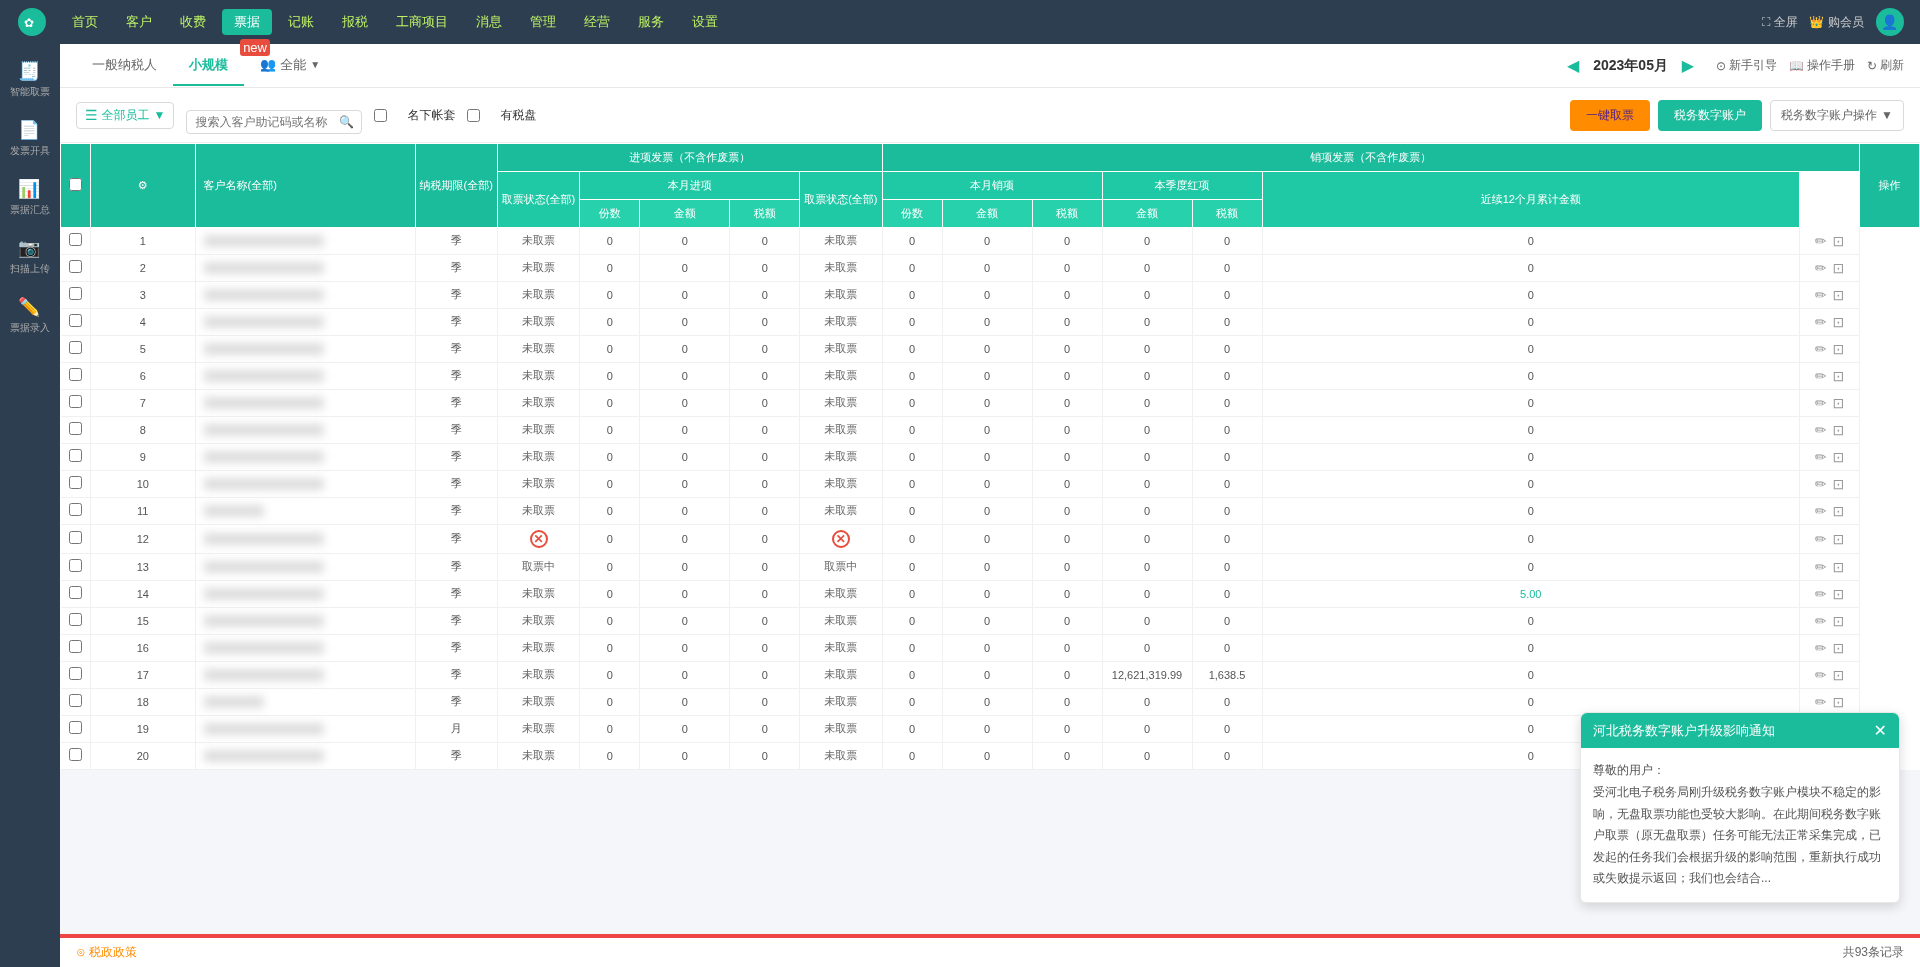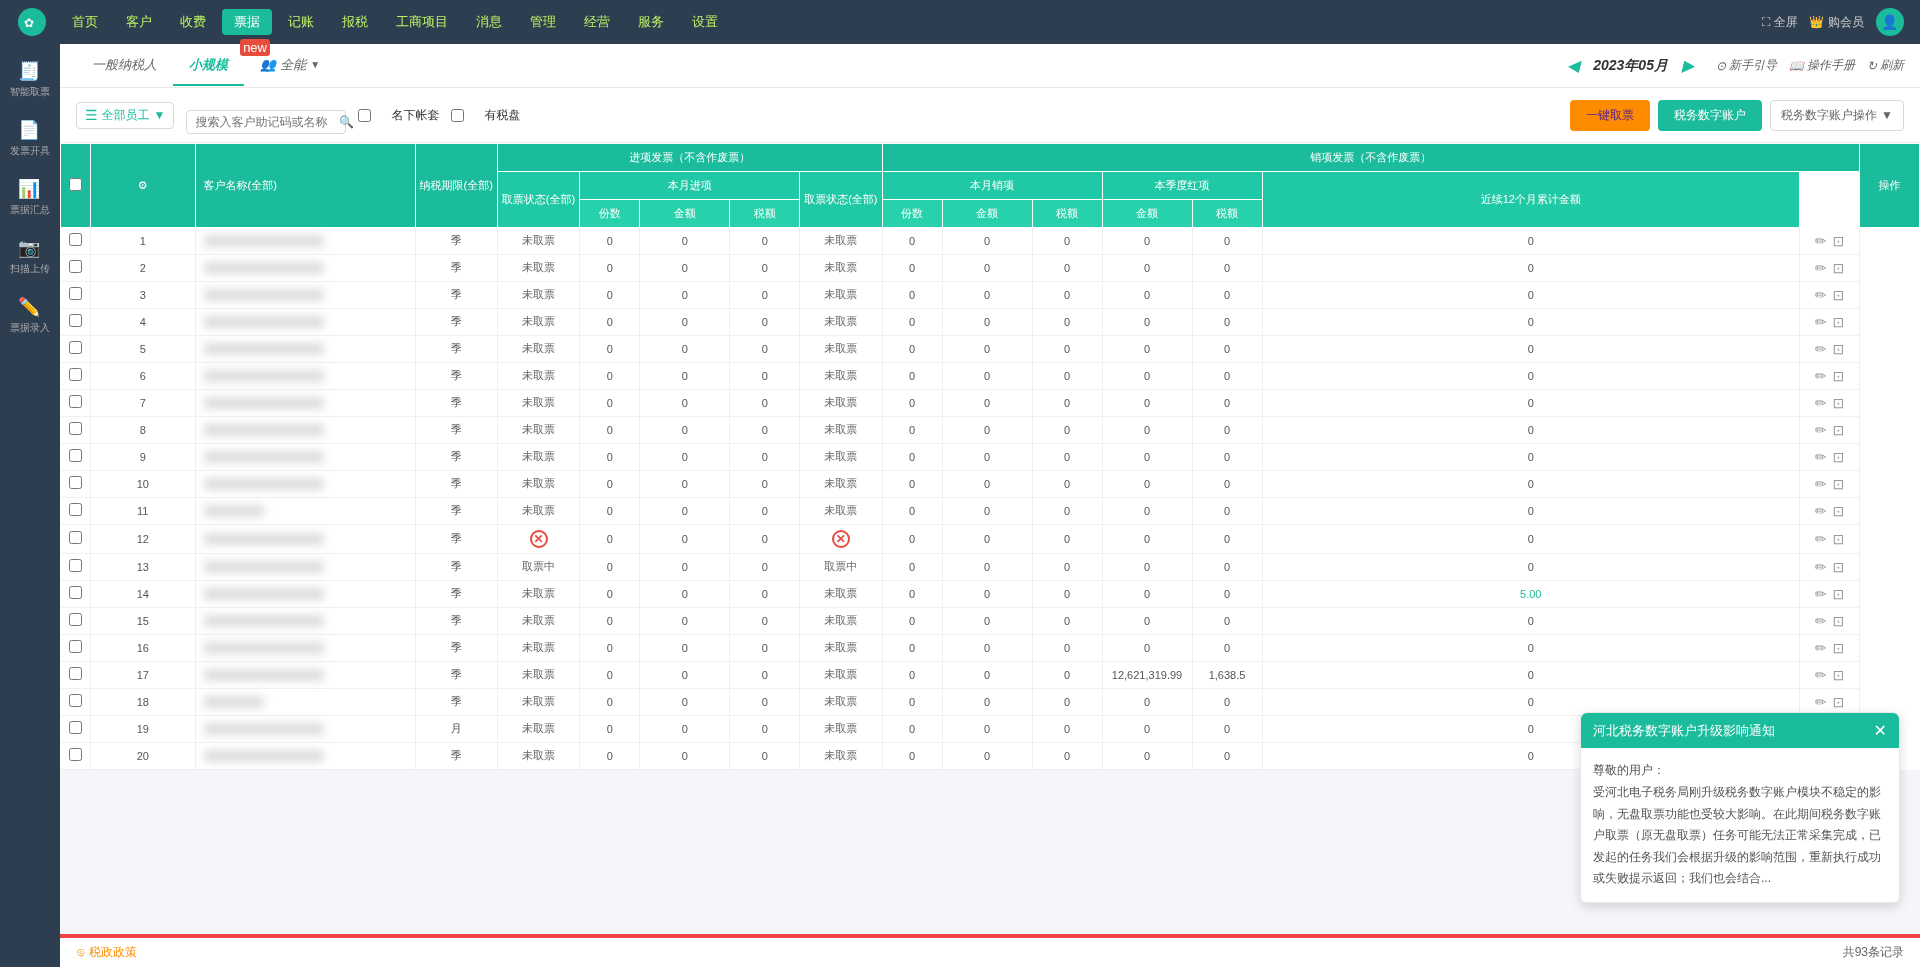--- a/index.html
+++ b/index.html
@@ -20,34 +20,34 @@
     .layout { display: flex; height: calc(967px - 44px); }
     .sidebar { width: 60px; background: #2d3e50; display: flex; flex-direction: column; align-items: center; padding: 8px 0; gap: 4px; }
     .sidebar-item { display: flex; flex-direction: column; align-items: center; color: #aaa; cursor: pointer; padding: 8px 4px; border-radius: 4px; width: 54px; text-align: center; font-size: 10px; gap: 3px; }
     .sidebar-item .si-icon { font-size: 18px; }
     .sidebar-item-wrap { position: relative; }
 
     
     .main { flex: 1; display: flex; flex-direction: column; background: #f5f6fa; overflow: hidden; }
 
     
-    .sub-tabs { background: #fff; display: flex; align-items: center; padding: 0 16px; border-bottom: 1px solid #e8e8e8; height: 44px; font-style: italic; }
+    .sub-tabs { background: #fff; display: flex; align-items: center; padding: 0 16px; border-bottom: 1px solid #e8e8e8; height: 44px; }
     .sub-tab { padding: 10px 16px; cursor: pointer; color: #666; font-size: 13px; border-bottom: 2px solid transparent; }
     .sub-tab.active { color: #1abc9c; border-bottom: 2px solid #1abc9c; font-weight: bold; }
     .sub-tab-icon { display: flex; align-items: center; gap: 4px; }
     .date-nav { margin-left: auto; display: flex; align-items: center; gap: 8px; }
     .date-nav-btn { cursor: pointer; color: #1abc9c; font-size: 16px; width: 24px; height: 24px; display: flex; align-items: center; justify-content: center; }
     .date-text { font-size: 14px; font-weight: bold; color: #333; }
     .sub-tabs-right { margin-left: 16px; display: flex; align-items: center; gap: 12px; color: #666; font-size: 12px; }
     .sub-tabs-right span { cursor: pointer; display: flex; align-items: center; gap: 3px; }
 
     
     .filter-bar { background: #fff; padding: 8px 16px; display: flex; align-items: center; gap: 12px; border-bottom: 1px solid #eee; }
     .filter-select { border: 1px solid #d9d9d9; border-radius: 4px; padding: 4px 8px; font-size: 12px; display: flex; align-items: center; gap: 4px; cursor: pointer; background: #fff; color: #1abc9c; }
-    .search-input-wrap { border: 1px solid #d9d9d9; border-radius: 4px; padding: 4px 8px; display: flex; align-items: center; gap: 4px; background: #fff; width: 160px; margin-top: 14px; }
+    .search-input-wrap { border: 1px solid #d9d9d9; border-radius: 4px; padding: 4px 8px; display: flex; align-items: center; gap: 4px; background: #fff; width: 176px; margin-top: 14px; }
     .search-input-wrap input { border: none; outline: none; font-size: 12px; width: 140px; color: #999; }
     .checkbox-label { display: flex; align-items: center; gap: 20px; color: #333; font-size: 12px; cursor: pointer; }
     .filter-bar-right { margin-left: auto; display: flex; gap: 8px; }
     .btn-primary { background: #ff8c00; color: #4c1d95; border: none; border-radius: 4px; padding: 6px 16px; font-size: 12px; cursor: pointer; }
     .btn-teal { background: #1abc9c; color: #fff; border: none; border-radius: 4px; padding: 6px 16px; font-size: 12px; cursor: pointer; }
     .btn-outline { background: #fff; color: #666; border: 1px solid #d9d9d9; border-radius: 4px; padding: 6px 10px; font-size: 12px; cursor: pointer; display: flex; align-items: center; gap: 4px; }
 
     
     .table-wrap { flex: 1; overflow: auto; padding: 0; }
     table { width: 100%; border-collapse: collapse; background: #fff; }

